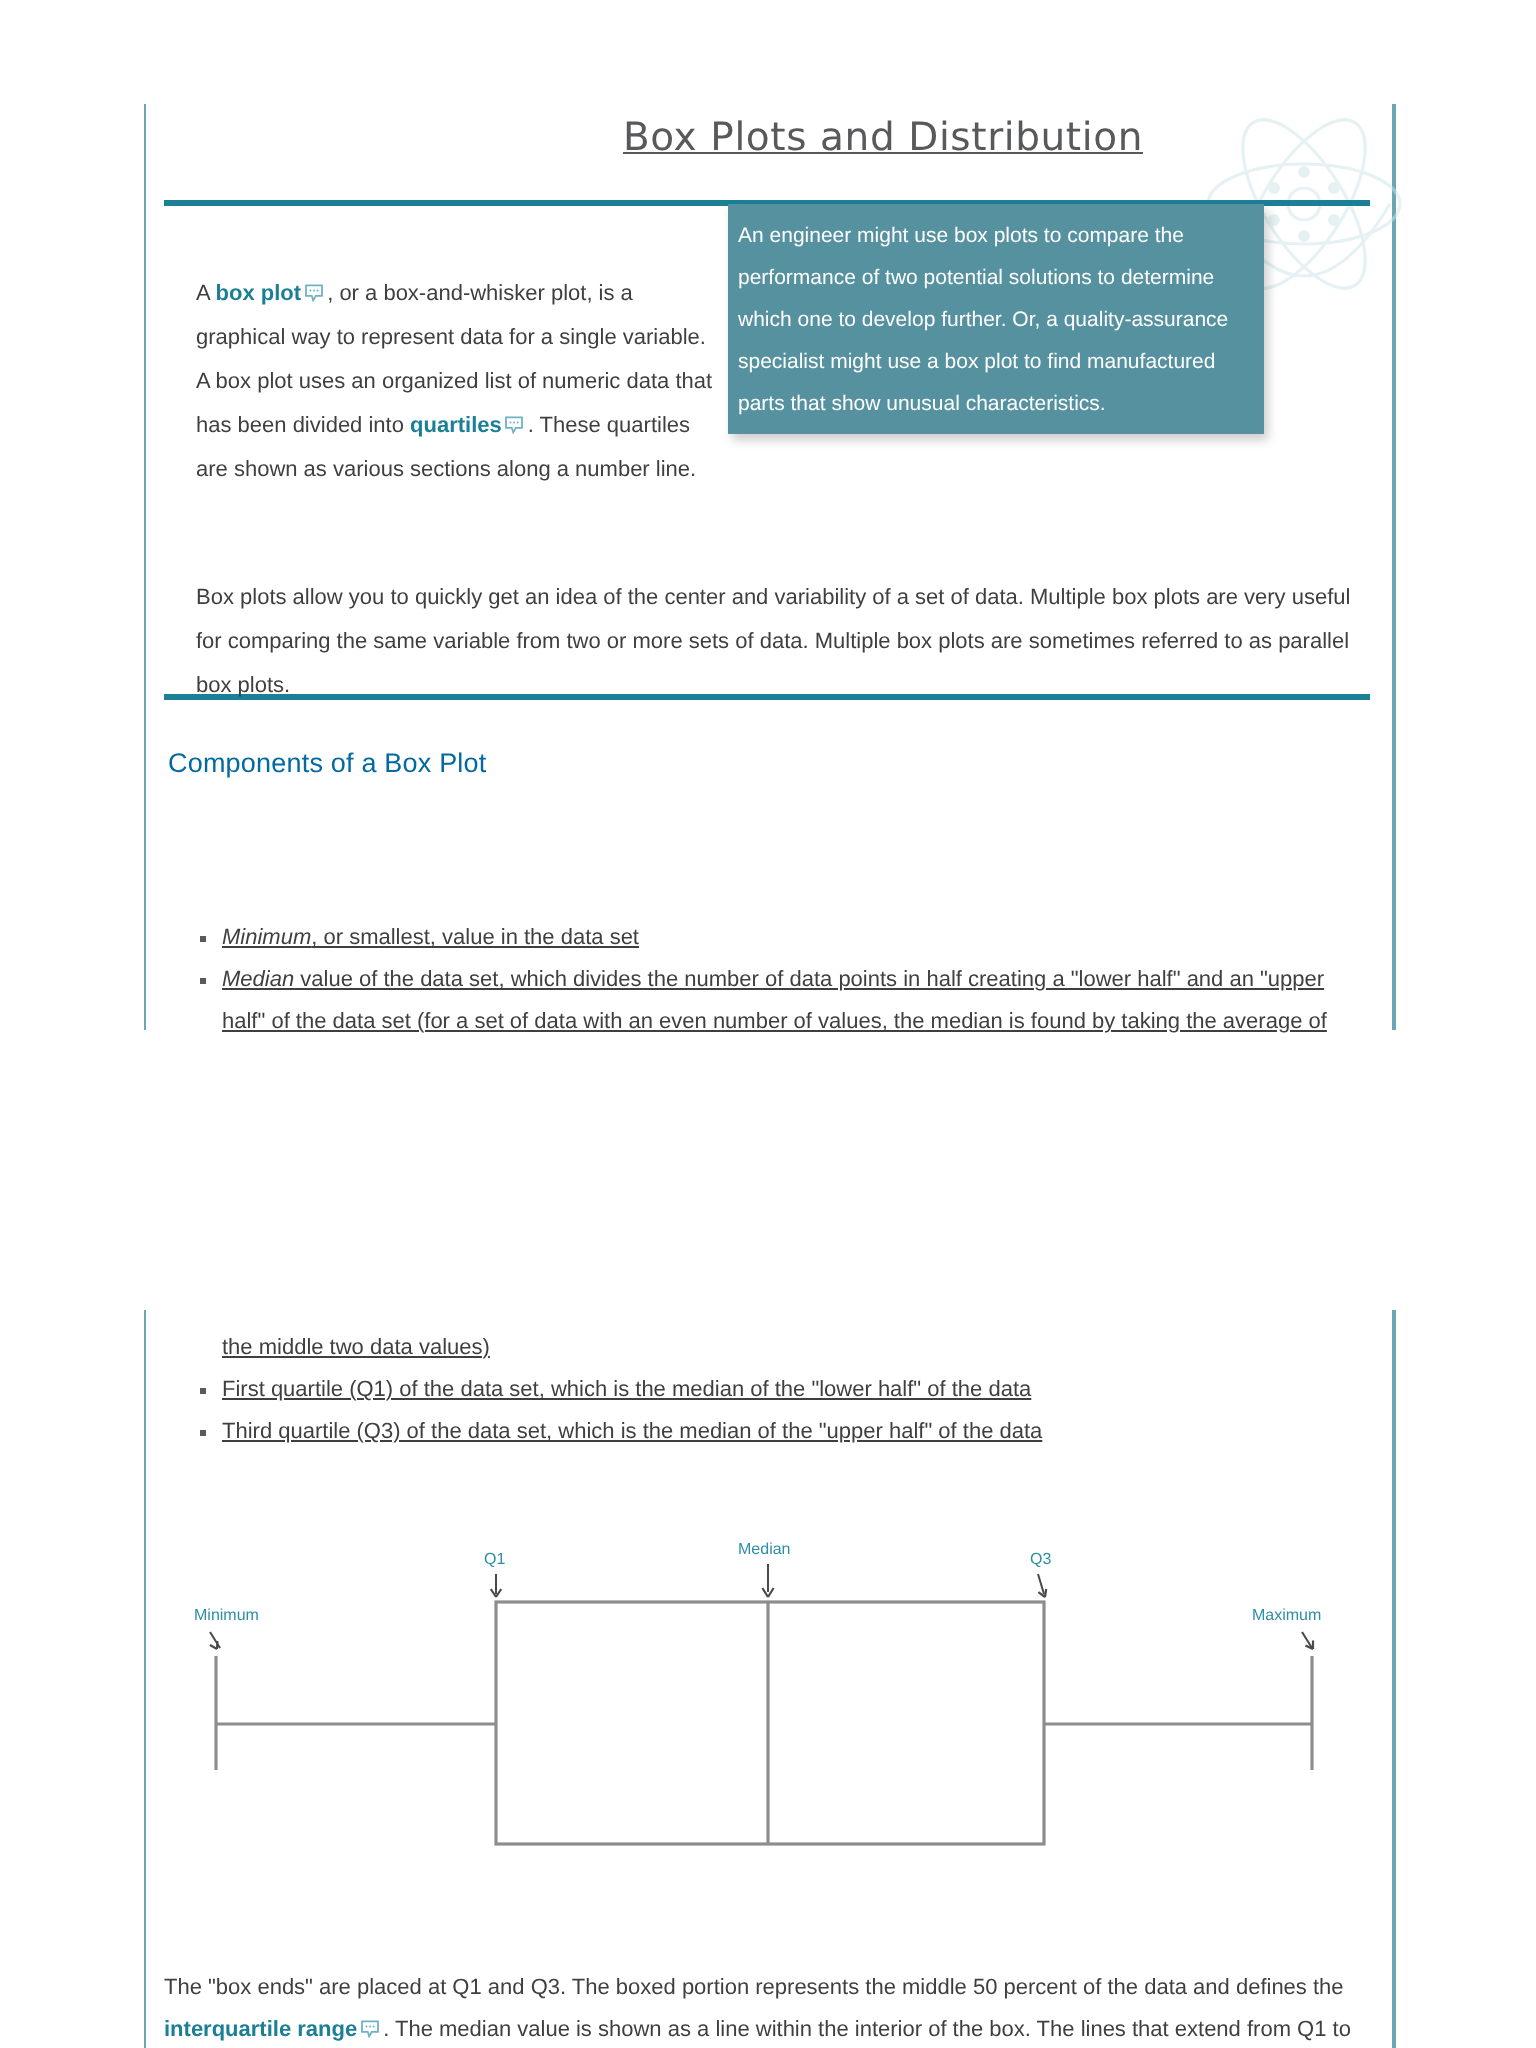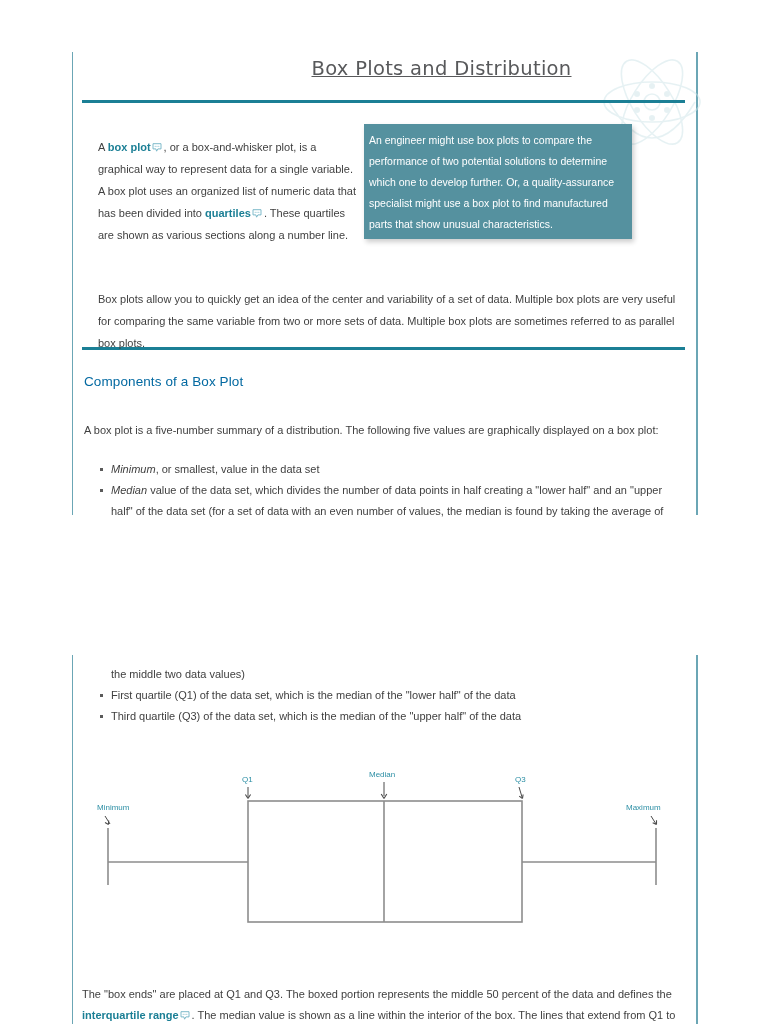--- a/index.html
+++ b/index.html
@@ -52,36 +52,36 @@
 
   .tealword{color:#1b7f95;font-weight:bold;}
   .bubble{
     display:inline-block;width:10px;height:9px;position:relative;
     vertical-align:-1px;margin:0 2px 0 1px;
   }
   .bubble svg{display:block;}
 
   
   .callout{
-    position:absolute;left:364px;top:124px;width:268px;height:115px;
+    position:absolute;left:364px;top:102px;width:268px;height:115px;
     background:#55919f;color:#ffffff;
     font-size:10.5px;line-height:21px;
     padding:6px 8px 0 5px;box-sizing:border-box;
     box-shadow:2px 3px 5px rgba(0,0,0,.20);
   }
 
   
   .h2{
     position:absolute;left:84px;top:374px;
     font-size:13.5px;color:#0369a1;font-weight:400;letter-spacing:.1px;
   }
 
   
   ul.bl{position:absolute;margin:0;padding:0;list-style:none;font-size:11px;line-height:21px;color:#3f3f3f;}
-  ul.bl li{position:relative;padding-left:13px;margin:0 0 0 0;}
+  ul.bl li{position:relative;padding-left:13px;margin:0 0 0 0;text-decoration:underline;}
   ul.bl li::before{
     content:"";position:absolute;left:2px;top:9px;width:3px;height:3px;background:#5a5a5a;
   }
   .list-a{left:98px;top:459px;width:585px;}
   .list-b{left:98px;top:664px;width:585px;}
   .list-b li.cont{padding-left:13px;}
   .list-b li.cont::before{display:none;}
   em{font-style:italic;}
 
   
@@ -135,21 +135,20 @@
           <circle cx="6.8" cy="3.3" r="0.5" fill="#6fb2c4"></circle>
         </svg></span><span>. These quartiles are shown as various sections along a number line.</span>
   </div>
 
   <div class="callout">An engineer might use box plots to compare the performance of two potential solutions to determine which one to develop further. Or, a quality-assurance specialist might use a box plot to find manufactured parts that show unusual characteristics.</div>
 
   <div class="txt para2">Box plots allow you to quickly get an idea of the center and variability of a set of data. Multiple box plots are very useful for comparing the same variable from two or more sets of data. Multiple box plots are sometimes referred to as parallel box plots.</div>
 
   <div class="h2">Components of a Box Plot</div>
 
-  <div class="txt para3">A box plot is a five-number summary of a distribution. The following five values are graphically displayed on a box plot:</div>
 
   <ul class="bl list-a">
     <li><em>Minimum</em><span>, or smallest, value in the data set</span></li>
     <li><em>Median</em><span> value of the data set, which divides the number of data points in half creating a "lower half" and an "upper half" of the data set (for a set of data with an even number of values, the median is found by taking the average of</span></li>
   </ul>
 
   <ul class="bl list-b">
     <li class="cont">the middle two data values)</li>
     <li><em></em><span>First quartile (Q1) of the data set, which is the median of the "lower half" of the data</span></li>
     <li><em></em><span>Third quartile (Q3) of the data set, which is the median of the "upper half" of the data</span></li>

